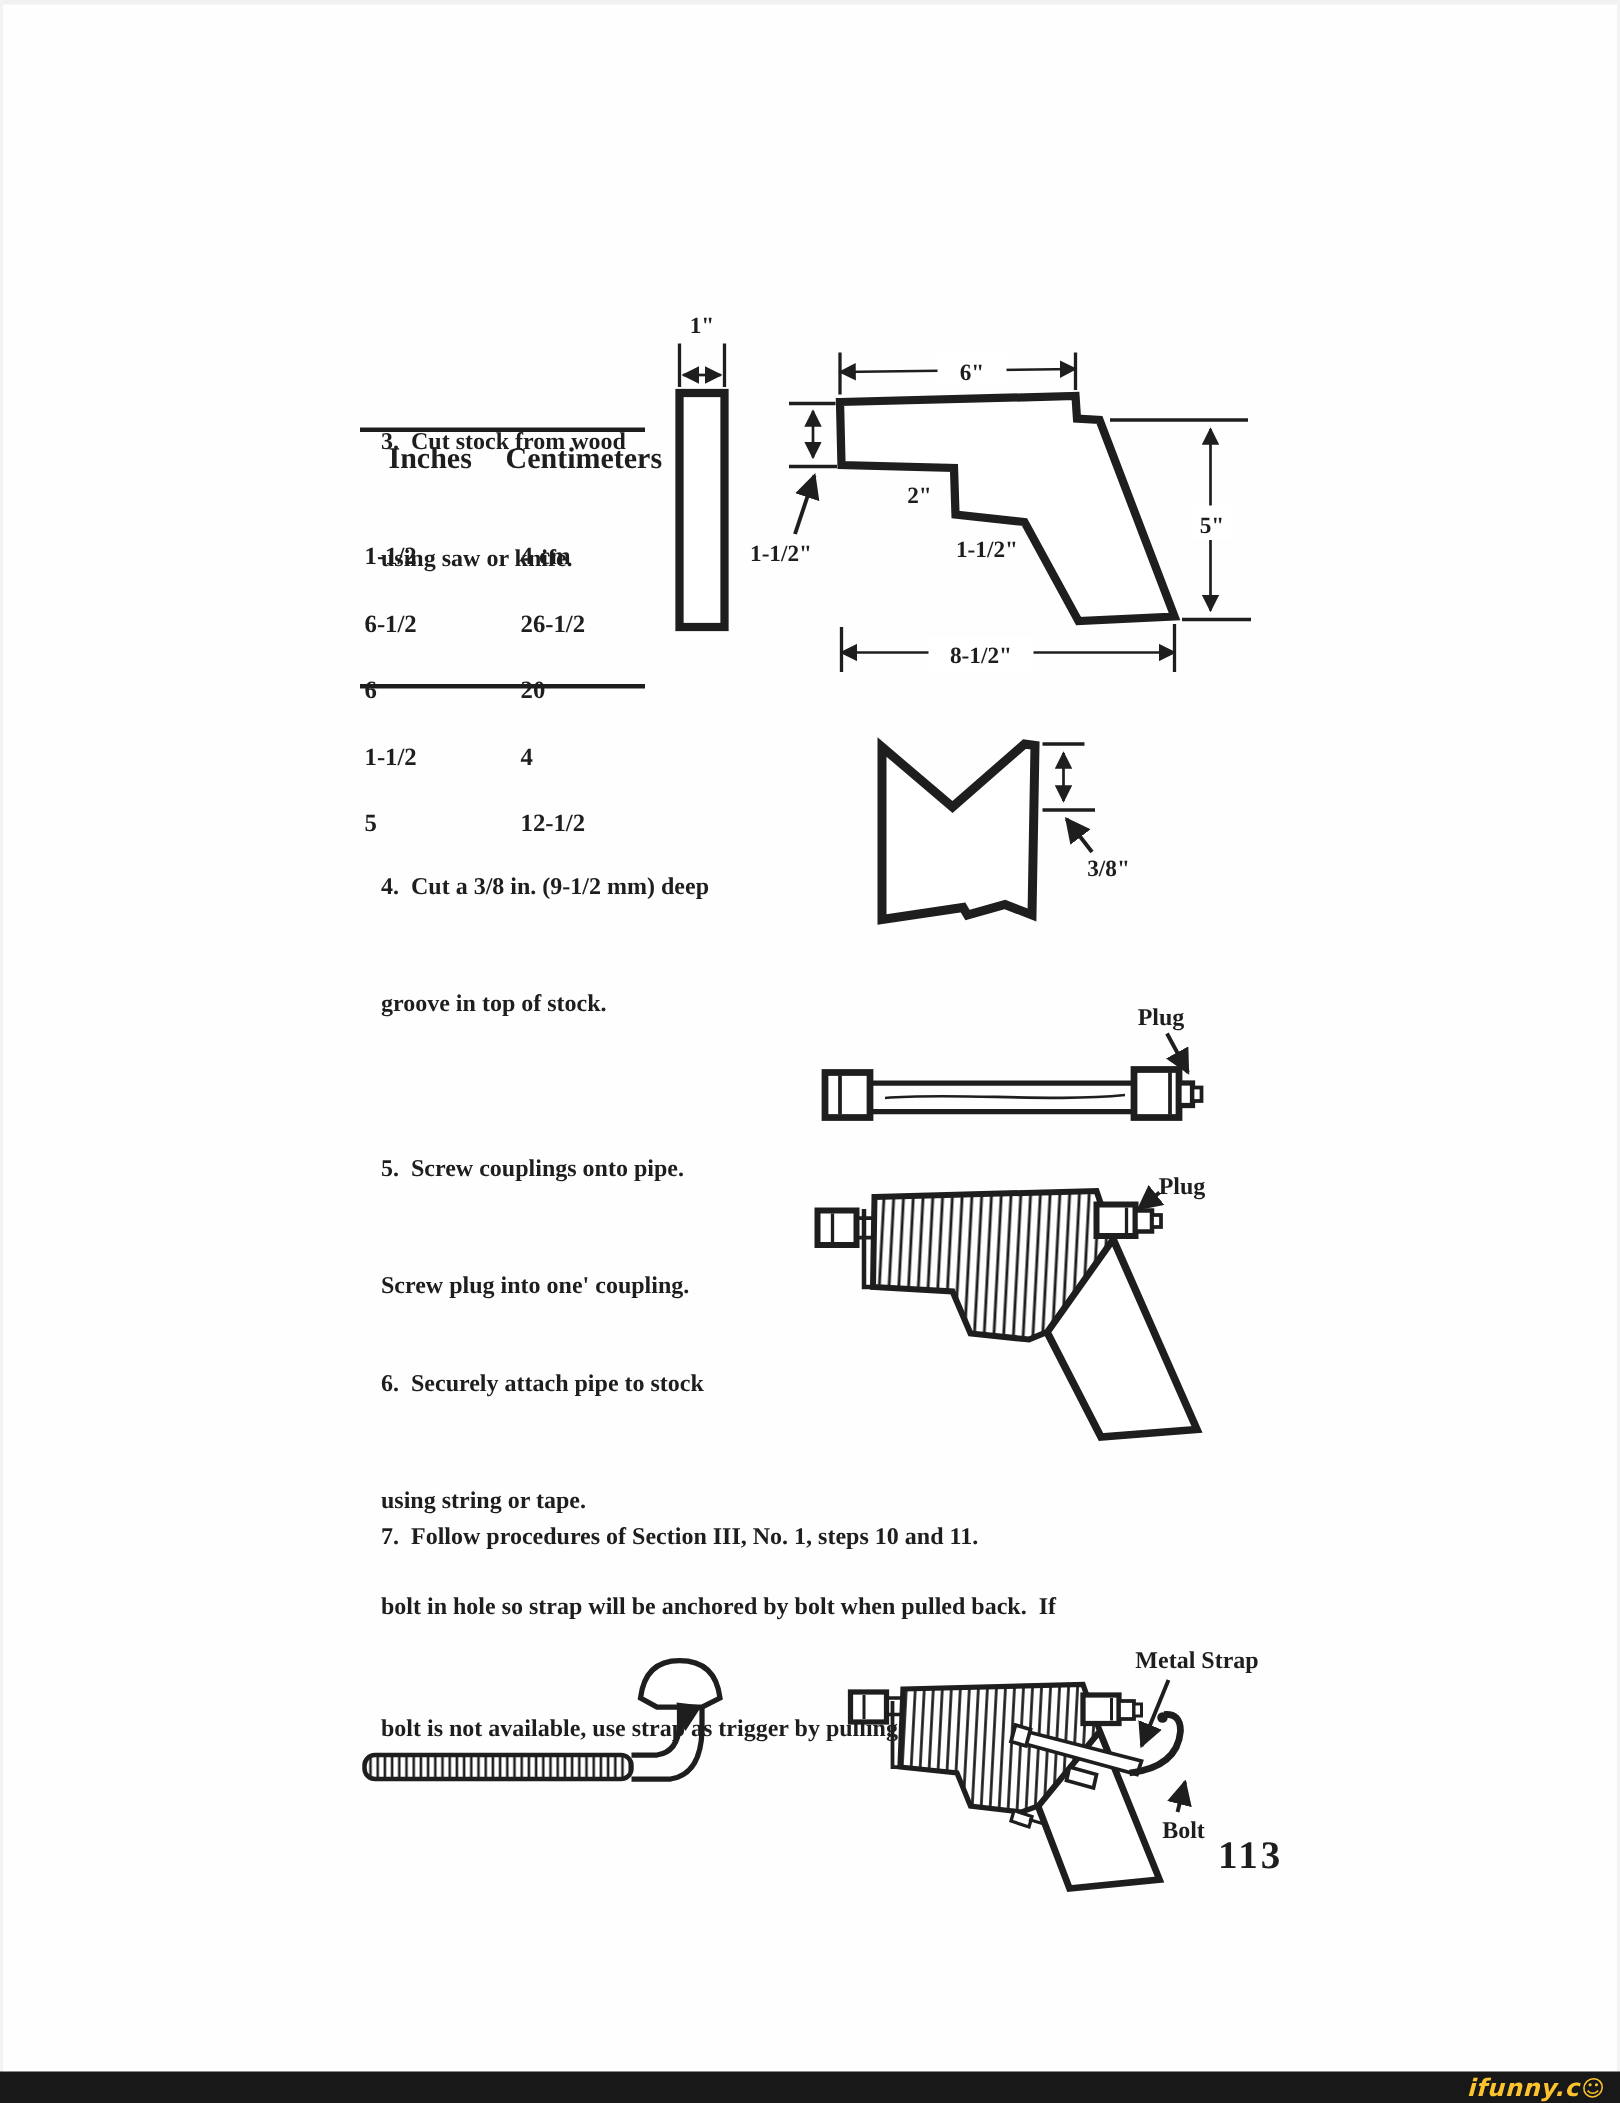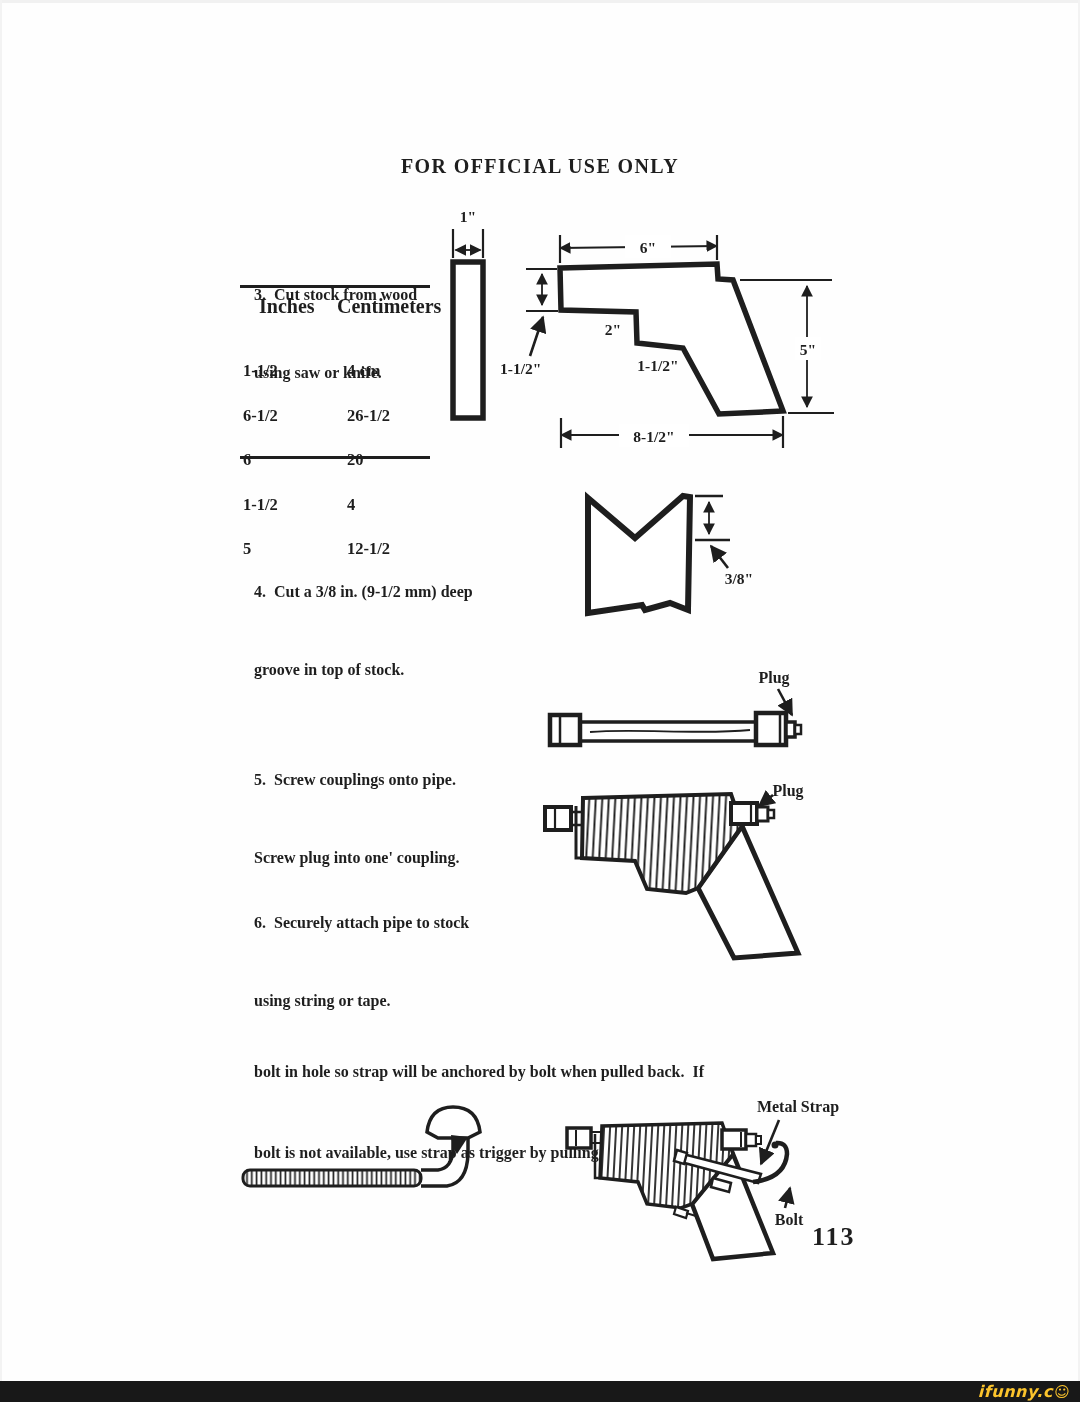--- a/index.html
+++ b/index.html
@@ -28,21 +28,20 @@
   svg text{font-family:"Liberation Serif","DejaVu Serif",serif;font-weight:700;fill:#1e1e1e;}
 </style>
 </head>
 <body>
 
 <div class="page">
   <div class="edge-top"></div>
   <div class="edge-left"></div>
   <div class="edge-right"></div>
 
-  <div class="doc-title">FOR OFFICIAL USE ONLY</div>
 
   <div class="step" style="top:230px">
     <div>3.  Cut stock from wood</div>
     <div>using saw or knife.</div>
   </div>
 
   <div class="tbl-rule" style="top:285px"></div>
   <div class="tbl-head">
     <span class="c1">Inches</span>
     <span>Centimeters</span>
@@ -171,20 +170,23 @@
     <rect x="10" y="27" width="26" height="23" fill="#fff" stroke="#1e1e1e" stroke-width="4"></rect>
     <path d="M20 29 V48" stroke="#1e1e1e" stroke-width="2.2"></path>
     <path d="M36 32 H48 M36 45 H48" stroke="#1e1e1e" stroke-width="2.5"></path>
 
     <rect x="196" y="23" width="26" height="21" fill="#fff" stroke="#1e1e1e" stroke-width="4"></rect>
     <path d="M216 25 V42" stroke="#1e1e1e" stroke-width="2.2"></path>
     <rect x="222" y="27" width="11" height="14" fill="#fff" stroke="#1e1e1e" stroke-width="3"></rect>
     <rect x="233" y="30" width="6" height="8" fill="#fff" stroke="#1e1e1e" stroke-width="2.5"></rect>
   </svg>
 
+  <div class="step" style="top:960px">
+    <div>7.  Follow procedures of Section III, No. 1, steps 10 and 11.</div>
+  </div>
 
   <div class="step" style="top:1004px;line-height:27px">
     <div>bolt in hole so strap will be anchored by bolt when pulled back.  If</div>
     <div>bolt is not available, use strap as trigger by pulling back and releasing.</div>
   </div>
 
   <svg style="left:235px;top:1098px" width="300" height="105" viewBox="0 0 300 105">
     <defs>
       <pattern id="thrF" patternUnits="userSpaceOnUse" width="4.8" height="16">
         <rect width="4.8" height="16" fill="#fff"></rect>

